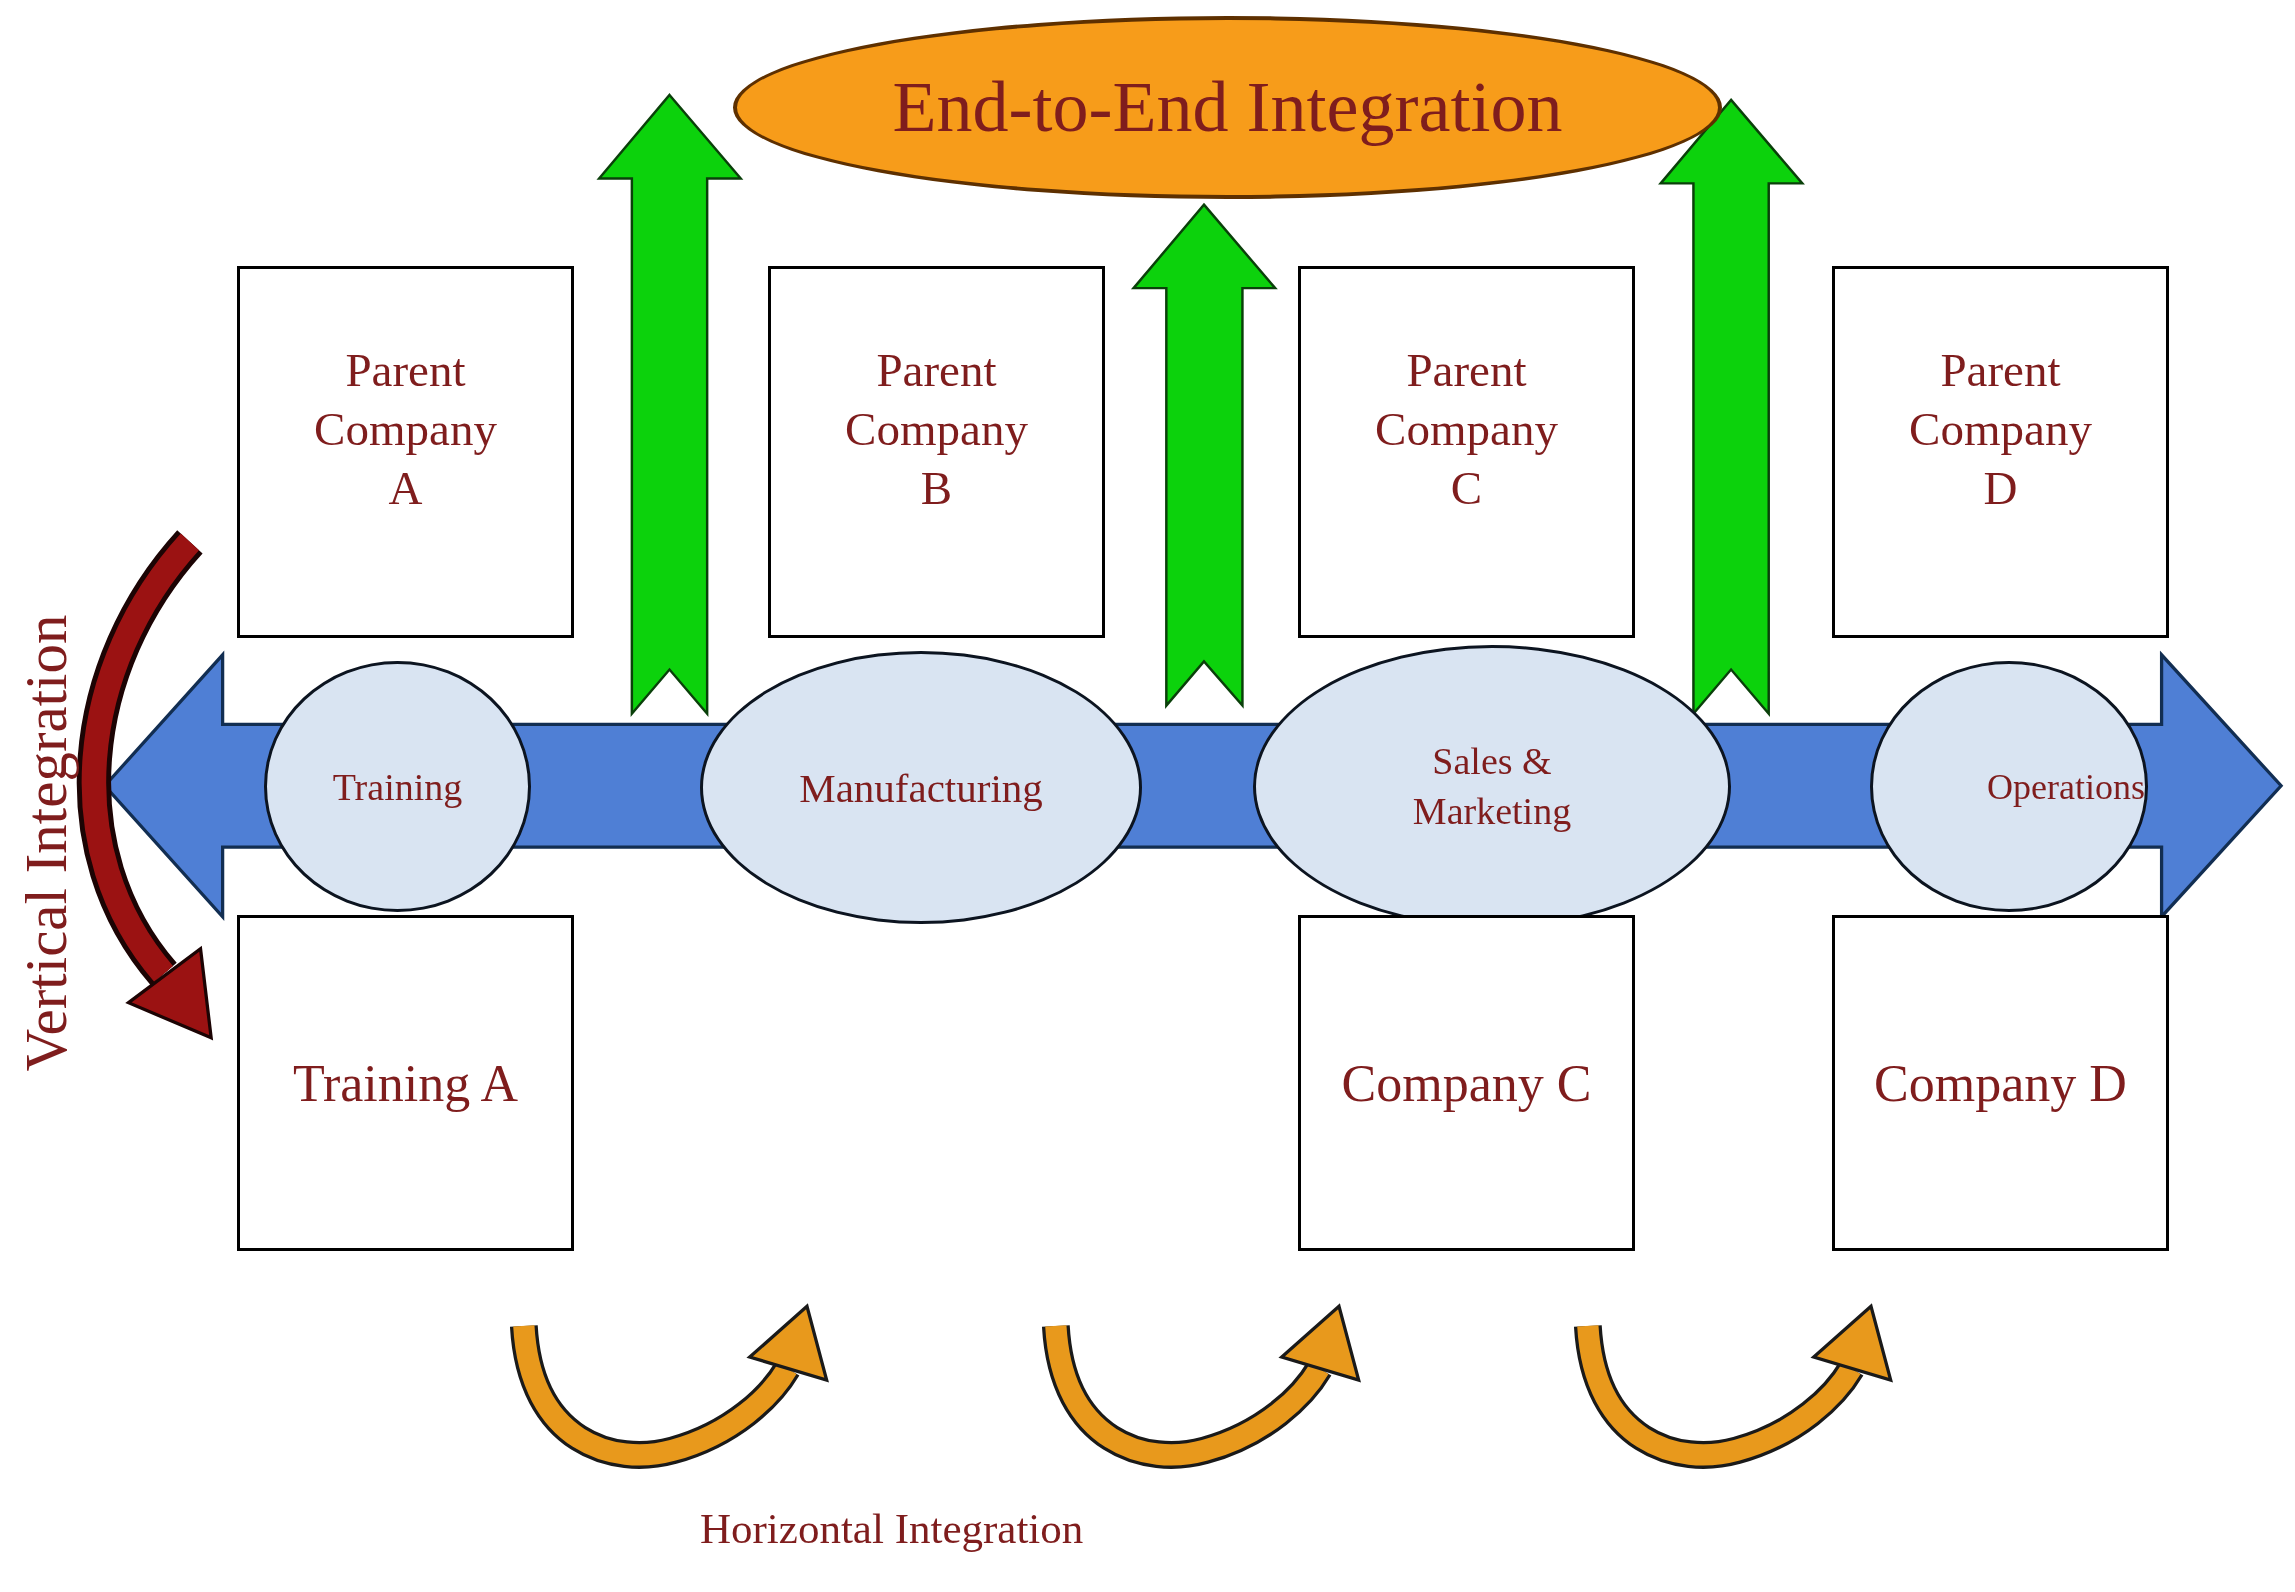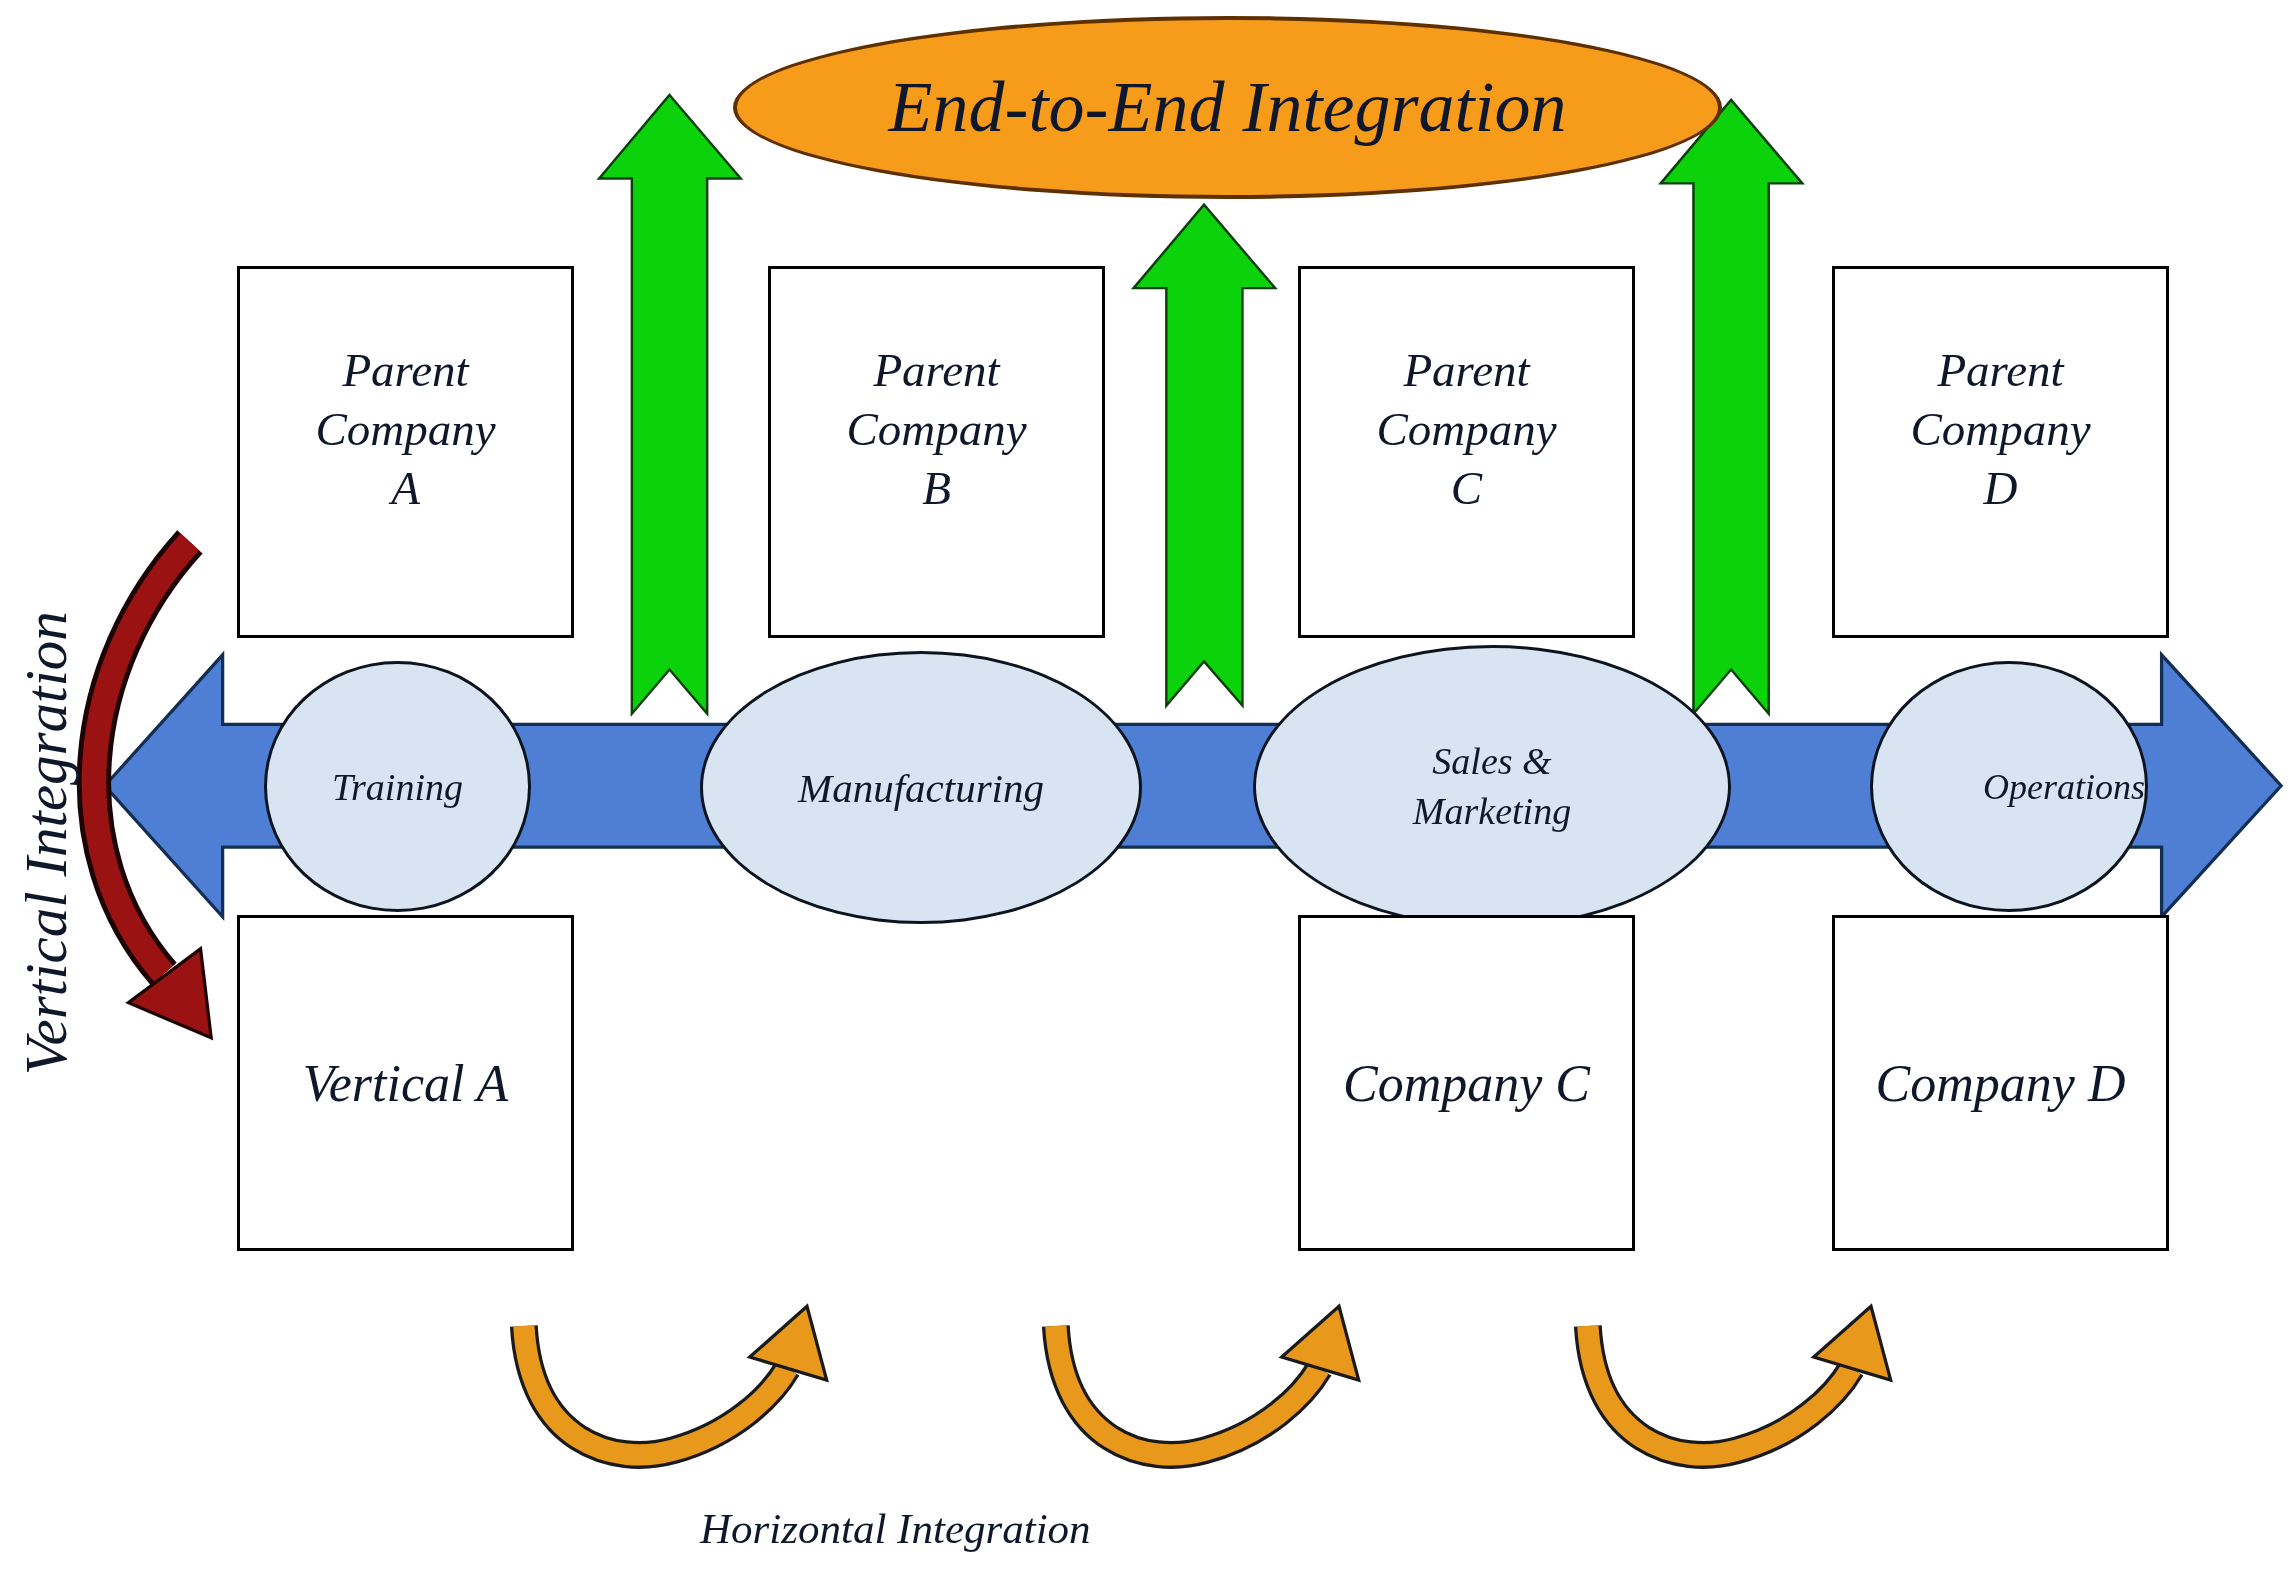--- a/index.html
+++ b/index.html
@@ -1,23 +1,22 @@
 <!DOCTYPE html>
 <html style="font-size:13px"><head>
 <meta charset="utf-8">
 <style>
   html,body{margin:0;padding:0;background:#ffffff;}
   #canvas{
     position:relative;
     width:2295px;height:1592px;
     background:#ffffff;
     font-family:"Liberation Serif","DejaVu Serif",serif;
-    color:#0f172a;
+    color:#7f1d1d;
     overflow:hidden;
-    font-style:italic;
   }
   #shapes{position:absolute;left:0;top:0;width:2295px;height:1592px;}
 
   .box{
     position:absolute;
     box-sizing:border-box;
     width:337px;
     background:#ffffff;
     border:3.3px solid #000000;
   }
@@ -151,21 +150,21 @@
   </div>
   <div class="stage" id="stage-sales">
     <span>Sales &amp;
 Marketing</span>
   </div>
   <div class="stage" id="stage-operations">
     <span>Operations</span>
   </div>
 
   <div class="box company-box" id="company-a">
-    <div class="company-label">Vertical A</div>
+    <div class="company-label">Training A</div>
   </div>
   <div class="box company-box" id="company-c">
     <div class="company-label">Company C</div>
   </div>
   <div class="box company-box" id="company-d">
     <div class="company-label">Company D</div>
   </div>
 
   <div id="vertical-label">Vertical Integration</div>
   <div id="horizontal-label">Horizontal Integration</div>

